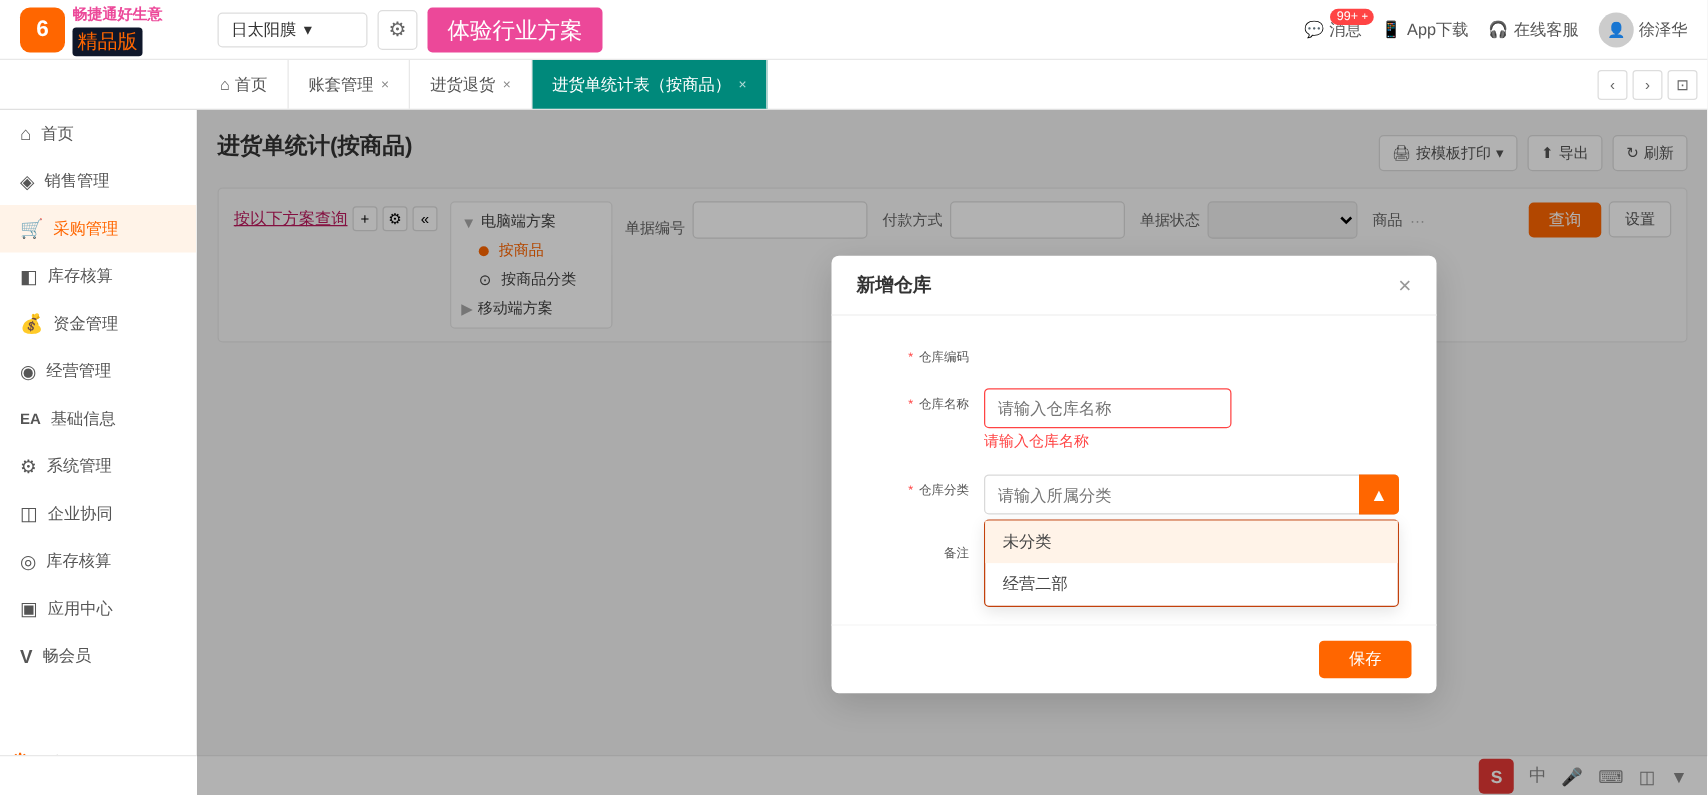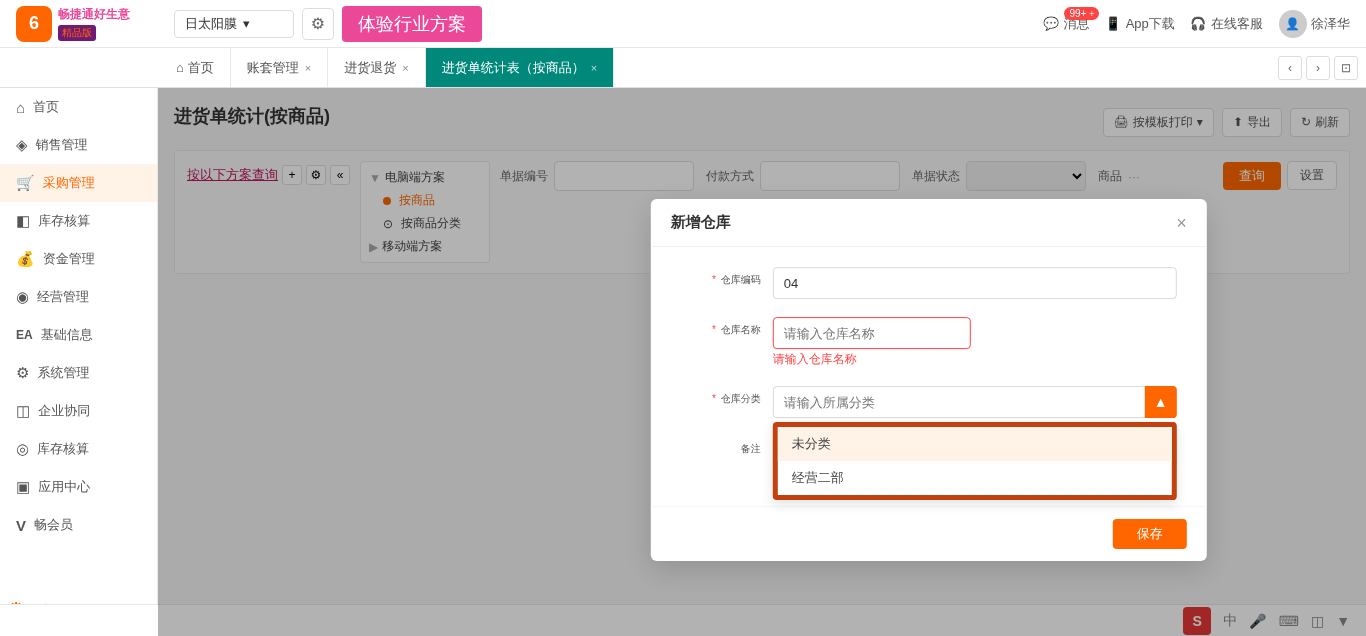--- a/index.html
+++ b/index.html
@@ -27,21 +27,21 @@
       background: #ff6600;
       border-radius: 8px;
       display: flex;
       align-items: center;
       justify-content: center;
       color: #fff;
       font-weight: bold;
       font-size: 18px;
       margin-right: 6px;
     }
-    .logo-badge { font-size: 10px; color: #ff6600; background: #701a75; padding: 1px 4px; border-radius: 3px; margin-top: 2px; display: inline-block; }
+    .logo-badge { font-size: 16px; color: #ff6600; background: #0f172a; padding: 1px 4px; border-radius: 3px; margin-top: 2px; display: inline-block; }
     .header-center {
       flex: 1;
       display: flex;
       align-items: center;
       gap: 8px;
     }
     .dropdown-selector {
       display: flex;
       align-items: center;
       border: 1px solid #ddd;
@@ -248,21 +248,21 @@
       background: rgba(0,0,0,0.3);
       z-index: 100;
     }
 
     
     .modal {
       position: absolute;
       top: 50%;
       left: 50%;
       transform: translate(-20%, -45%);
-      width: 556px;
+      width: 484px;
       background: #fff;
       border-radius: 6px;
       box-shadow: 0 8px 30px rgba(0,0,0,0.15);
       z-index: 200;
       overflow: visible;
     }
     .modal-header {
       display: flex;
       align-items: center;
       justify-content: space-between;
@@ -348,21 +348,21 @@
       cursor: pointer;
       color: #fff;
       font-size: 14px;
     }
     .dropdown-menu {
       position: absolute;
       top: 36px;
       left: 0;
       width: 100%;
       background: #fff;
-      border: 5px solid #c2410c;
+      border: 1px solid #c2410c;
       border-radius: 4px;
       box-shadow: 0 4px 12px rgba(0,0,0,0.1);
       z-index: 300;
     }
     .dropdown-menu-item {
       padding: 8px 14px;
       font-size: 13px;
       color: #444;
       cursor: pointer;
     }
@@ -615,21 +615,21 @@
               <span>按商品分类</span>
             </div>
             <div class="tree-item">
               <span style="color:#aaa;">▶</span>
               <span>移动端方案</span>
             </div>
           </div>
 
           <div style="flex:1;display:flex;flex-direction:column;gap:6px;">
             <div style="display:flex;align-items:center;gap:12px;">
-              <div style="display:flex;align-items:center;gap:6px;">
+              <div style="display:flex;align-items:flex-end;gap:6px;">
                 <span style="font-size:12px;color:#666;">单据编号</span>
                 <input class="query-input" placeholder="" style="">
               </div>
               <div style="display:flex;align-items:center;gap:6px;">
                 <span style="font-size:12px;color:#666;">付款方式</span>
                 <input class="query-input" placeholder="" style="">
               </div>
               <div style="display:flex;align-items:center;gap:6px;">
                 <span style="font-size:12px;color:#666;">单据状态</span>
                 <select class="query-select">
@@ -669,21 +669,20 @@
         <span class="modal-title">新增仓库</span>
         <span class="modal-close">×</span>
       </div>
       <div class="modal-body">
 
         <div class="form-row">
           <div class="form-label">
             <span class="required">*</span>
             <span>仓库编码</span>
           </div>
-          <input class="form-control" value="04" style="">
         </div>
 
         <div class="form-row">
           <div class="form-label">
             <span class="required">*</span>
             <span>仓库名称</span>
           </div>
           <div class="form-control-wrap">
             <input class="form-control error" placeholder="请输入仓库名称" style="border-color: rgb(255, 68, 68);">
             <span class="error-msg" style="position:static;display:block;margin-top:2px;font-size:12px;color:#ff4444;">请输入仓库名称</span>

